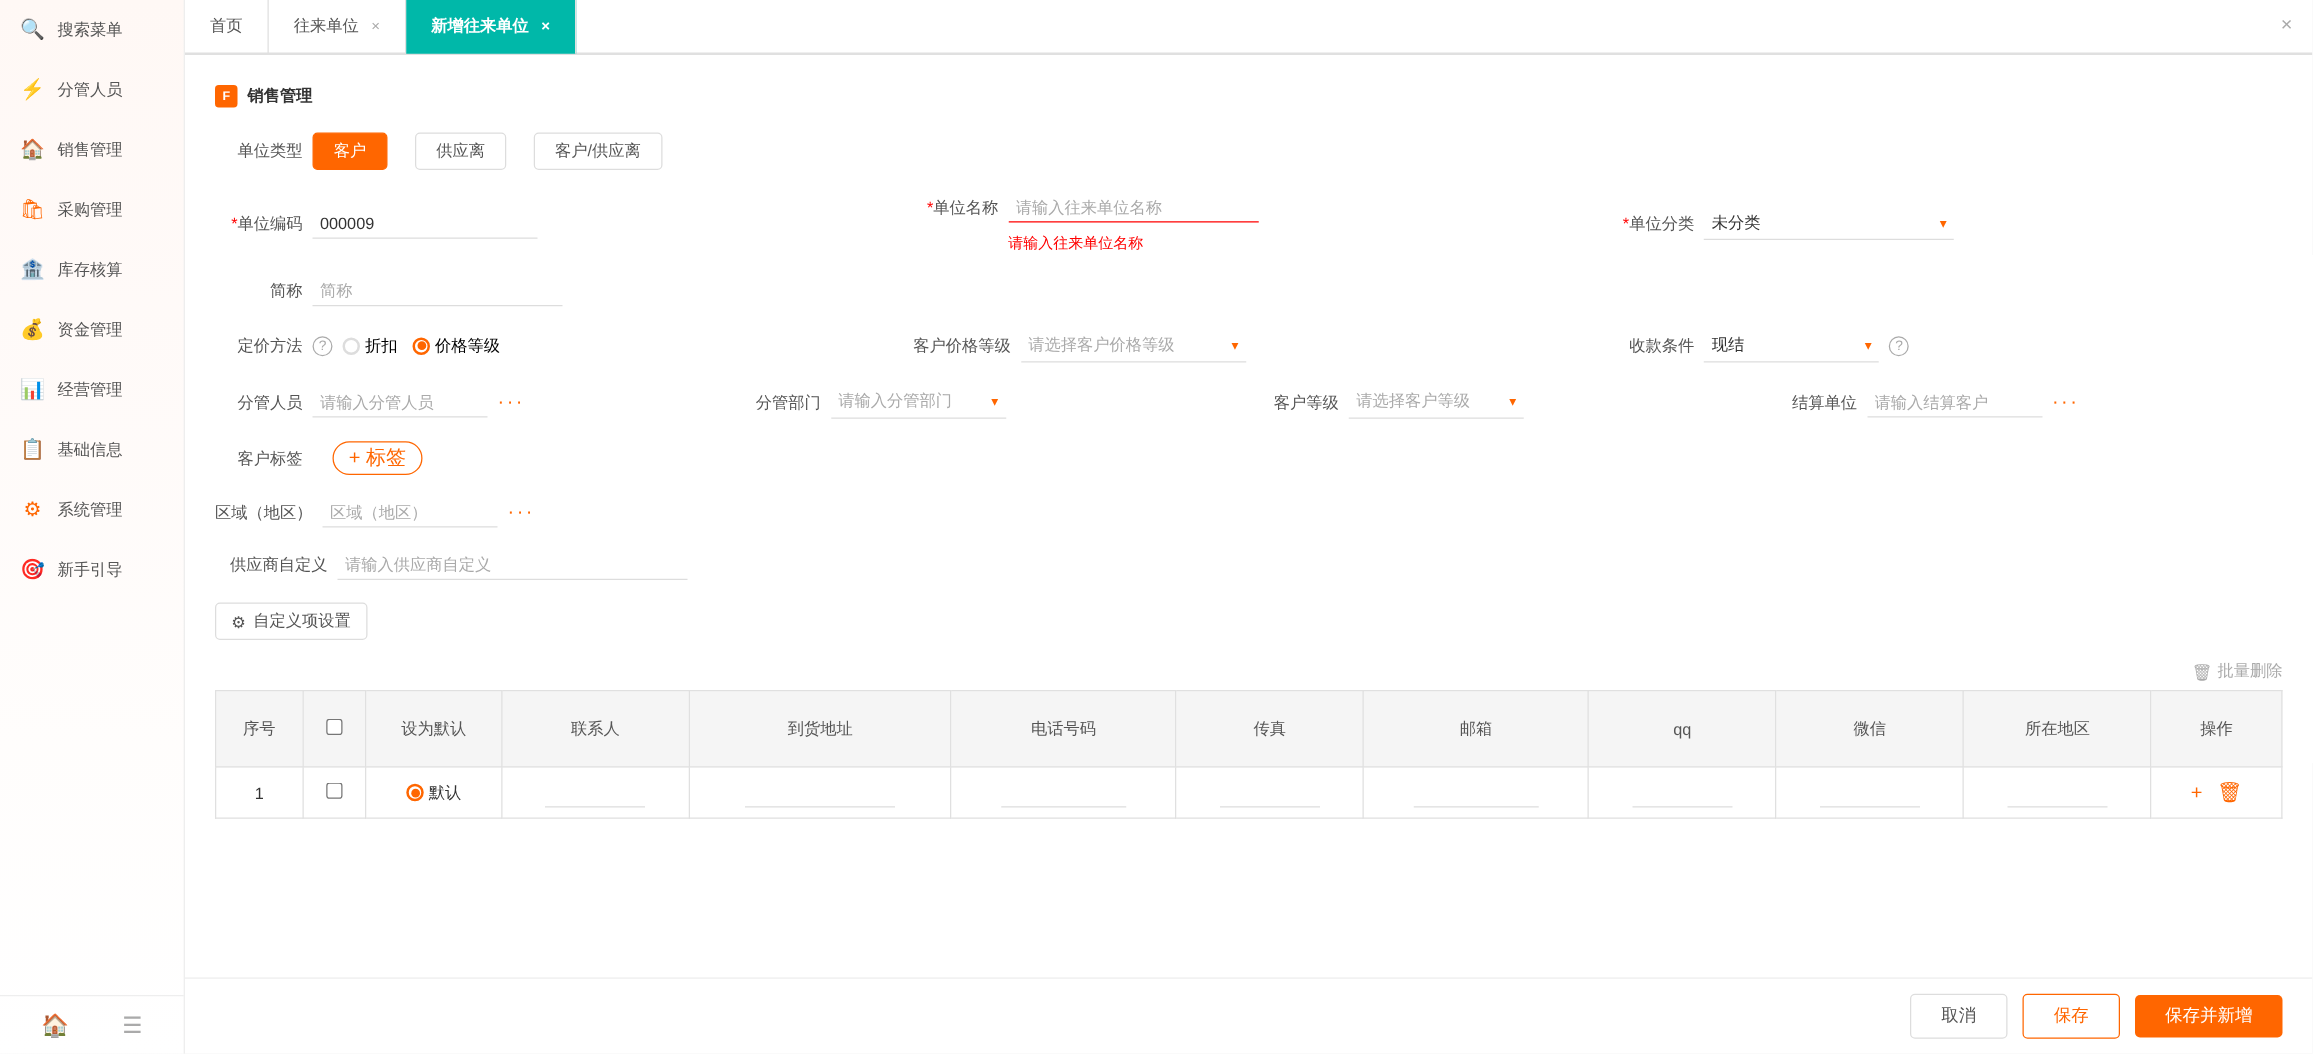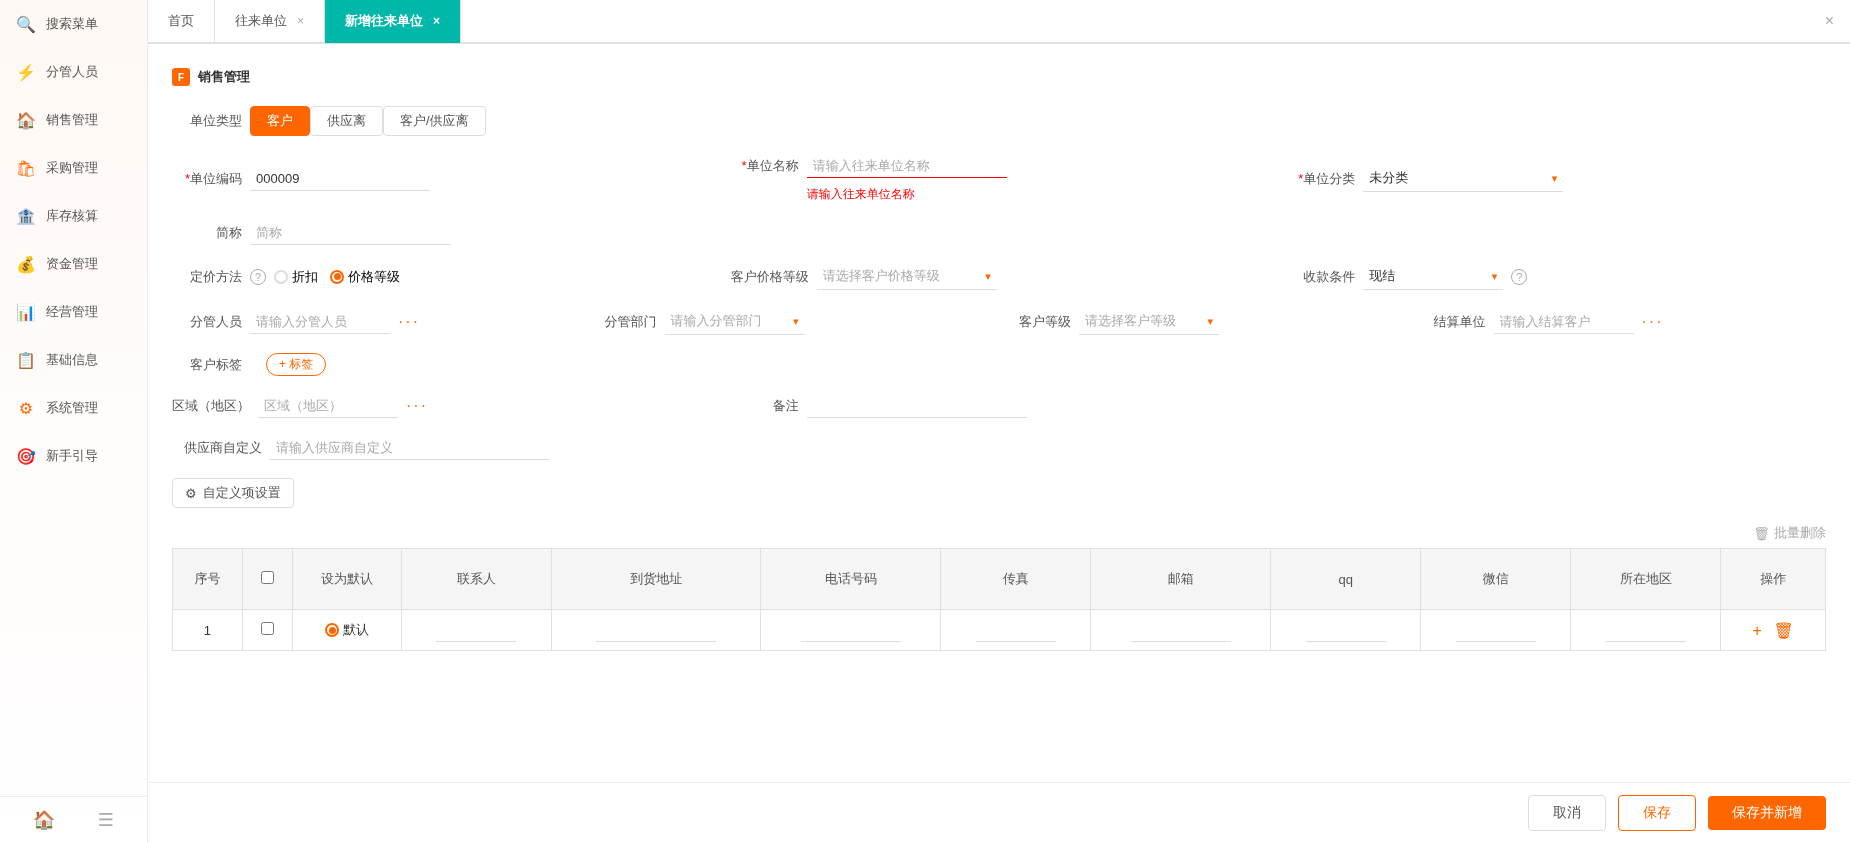--- a/index.html
+++ b/index.html
@@ -121,21 +121,21 @@
     }
     .form-label {
       white-space: nowrap;
       color: #555;
       font-size: 13px;
       min-width: 70px;
       text-align: right;
     }
 
     
-    .unit-type-btns { display: flex; gap: 0; }
+    .unit-type-btns { display: flex; gap: 22px; }
     .unit-btn {
       padding: 5px 16px;
       border: 1px solid #ddd;
       border-radius: 4px;
       cursor: pointer;
       font-size: 13px;
       background: #fff;
       color: #555;
     }
     .unit-btn.active { background: #f60; color: #fff; border-color: #f60; }
@@ -173,21 +173,21 @@
     
     .more-dots { color: #f60; cursor: pointer; font-size: 16px; letter-spacing: 2px; }
 
     
     .tag-btn {
       border: 1px solid #f60;
       color: #f60;
       border-radius: 14px;
       padding: 2px 12px;
       cursor: pointer;
-      font-size: 12px;
+      font-size: 16px;
       background: #fff;
     }
 
     
     .custom-settings-btn {
       display: flex;
       align-items: center;
       gap: 6px;
       border: 1px solid #ddd;
       border-radius: 4px;
@@ -500,24 +500,20 @@
     <div style="display:flex; align-items:center; gap:24px; margin-bottom:18px;">
       <span class="form-label">客户标签</span>
       <button class="tag-btn">+ 标签</button>
     </div>
 
     <div style="display:grid; grid-template-columns: 1fr 1fr 1fr; gap:16px; margin-bottom:18px;">
       <div class="field-group">
         <span class="form-label">区域（地区）</span>
         <input class="input-underline" style="width: 140px;" placeholder="区域（地区）">
         <span class="more-dots">···</span>
-      </div>
-      <div class="field-group">
-        <span class="form-label">备注</span>
-        <input class="input-underline" style="width: 220px;">
       </div>
     </div>
 
     <div style="display:flex; align-items:center; gap:8px; margin-bottom:18px;">
       <span class="form-label" style="min-width:90px;">供应商自定义</span>
       <input class="input-underline" style="width: 280px;" placeholder="请输入供应商自定义">
     </div>
 
     <div class="custom-settings-btn" style="width:fit-content;">
       <span>⚙</span>

